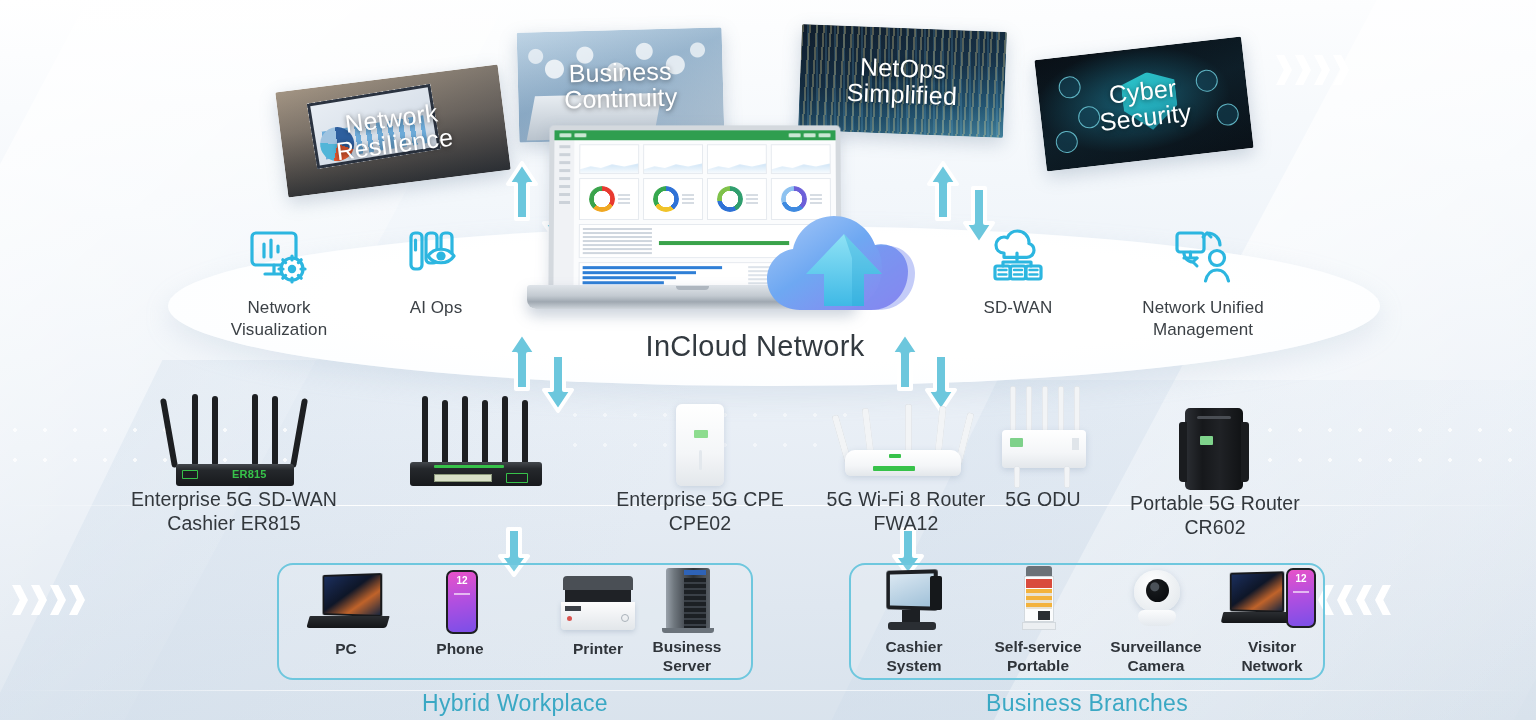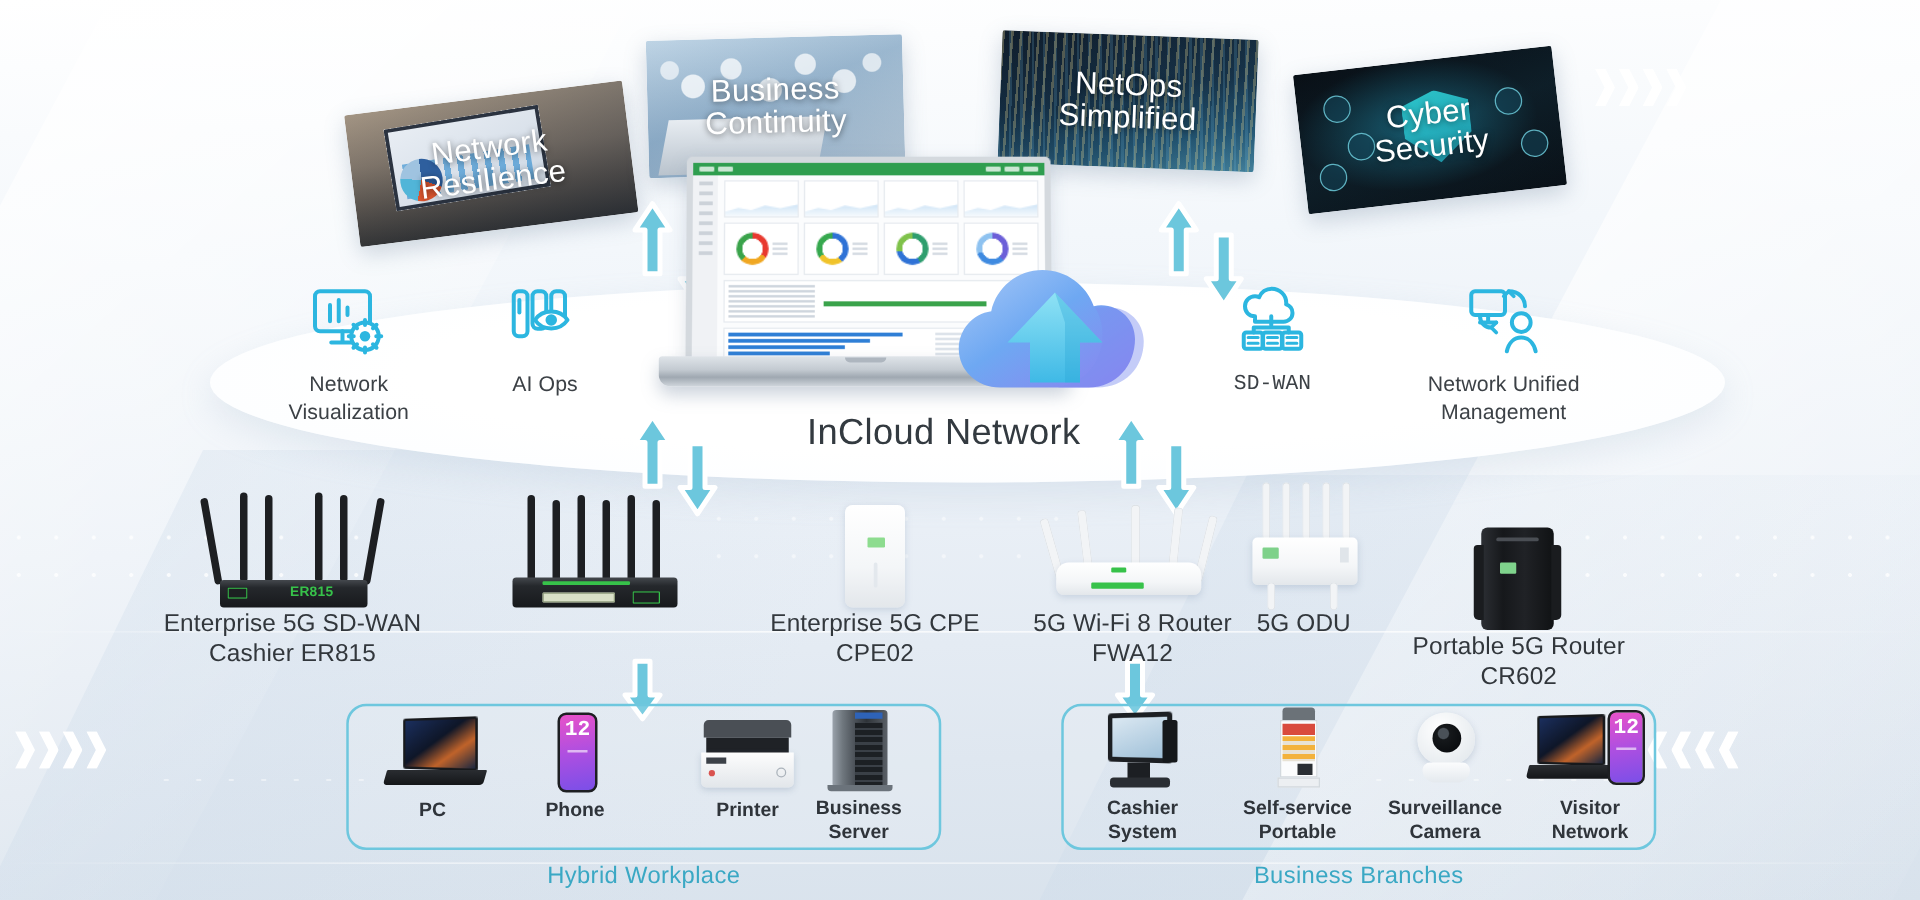--- a/index.html
+++ b/index.html
@@ -264,32 +264,32 @@
   }
   .led-green { position:absolute; background:#37c24a; border-radius:1px; }
   .brand-er { position:absolute; font-size:11px; font-weight:700; letter-spacing:.2px; }
 
   
   .groupbox {
     position:absolute; border:2px solid #6ec7de; border-radius:16px;
     background:rgba(255,255,255,.12);
   }
   .grouptitle {
-    position:absolute; font-size:19px; color:#3aa8c4; letter-spacing:.3px; text-align:center;
+    position:absolute; font-size:23px; color:#3aa8c4; letter-spacing:.3px; text-align:center;
   }
   .endpoint { position:absolute; display:flex; flex-direction:column; align-items:center; gap:4px; }
   .endpoint .eimg { position:relative; }
   .endpoint .elabel { font-size:15.5px; color:#2f343a; text-align:center; line-height:1.2; white-space:pre-line; font-weight:600;}
 
   
   .lap-ep-screen{position:absolute;background:linear-gradient(145deg,#1b2f5e,#0e1628 45%,#c0632a 70%,#1a2740 100%);border:2px solid #17191c;border-radius:2px;}
   .lap-ep-base{position:absolute;background:linear-gradient(180deg,#2a2d31,#141619);border-radius:1px 1px 3px 3px;}
   .phone-ep{position:absolute;border-radius:7px;background:linear-gradient(170deg,#e852c9 0%,#b04fe0 48%,#7b4fe8 100%);border:2px solid #1d1f22;
     display:flex;flex-direction:column;align-items:center;justify-content:flex-start;padding-top:4px;}
-  .phone-ep b{color:#fff;font-size:17px;font-weight:700;line-height:1;font-family:Liberation Mono, monospace;}
+  .phone-ep b{color:#fff;font-size:10px;font-weight:700;line-height:1;}
   .phone-ep u{display:block;width:60%;height:2px;background:rgba(255,255,255,.6);margin-top:7px;text-decoration:none;}
 </style>
 </head>
 <body>
 
 <div id="stage">
 
   <div class="bg-diag" style="left:-120px;top:-60px;width:420px;height:900px;"></div>
   <div class="bg-diag" style="left:1180px;top:-80px;width:520px;height:900px;"></div>
   <div class="bg-band" style="left:60px;top:360px;width:560px;height:420px;opacity:.5;"></div>
@@ -441,21 +441,21 @@
     <div class="ficon">
       <svg viewBox="0 0 64 60" width="64" height="60" fill="none" stroke="#2cb6e0" stroke-width="3.2" stroke-linecap="round" stroke-linejoin="round">
         <path d="M18 25c-5 0-8-3.6-8-8 0-4.4 3.6-8 8-8 1.2 0 2.3.3 3.3.8C23 5.6 27 3 31.5 3c6.3 0 11.5 5 11.5 11.3 0 .4 0 .8-.1 1.2 3 .9 5.1 3.6 5.1 6.8 0 3.9-3.2 7-7.1 7H18z"></path>
         <path d="M31 25v7M17 38v-4h28v4"></path>
         <rect x="9" y="38" width="15" height="13" rx="2"></rect>
         <rect x="24.5" y="38" width="15" height="13" rx="2"></rect>
         <rect x="40" y="38" width="15" height="13" rx="2"></rect>
         <path d="M12.5 42h8M12.5 46.5h8M28 42h8M28 46.5h8M43.5 42h8M43.5 46.5h8" stroke-width="2.4"></path>
       </svg>
     </div>
-    <div class="flabel" style="white-space:pre-line;font-family:Liberation Mono, monospace;">SD-WAN</div>
+    <div class="flabel" style="white-space:pre-line;">SD-WAN</div>
   </div>
 
   <div class="feature" style="left:1108px;top:228px;">
     <div class="ficon">
       <svg viewBox="0 0 64 60" width="64" height="60" fill="none" stroke="#2cb6e0" stroke-width="3.2" stroke-linecap="round" stroke-linejoin="round">
         <rect x="6" y="5" width="27" height="19" rx="3"></rect>
         <path d="M19.5 24v6M13 30h13"></path>
         <path d="M36 5c8 0 13 5.5 13 12"></path>
           <path d="M32 9l4-4 4 4" stroke-width="3"></path>
         <path d="M22 34c-5 0-9-4-9-9"></path>
@@ -654,21 +654,21 @@
       <div class="ant w" style="left:86px;top:0px;width:6px;height:46px;"></div>
       <div class="body-white" style="left:14px;top:44px;width:84px;height:38px;border-radius:4px;"></div>
       <div class="led-green" style="left:22px;top:52px;width:13px;height:9px;background:#7ed18a;"></div>
       <div style="position:absolute;left:84px;top:52px;width:7px;height:12px;background:#e0e5ea;"></div>
       <div class="ant w" style="left:26px;top:80px;width:6px;height:22px;"></div>
       <div class="ant w" style="left:76px;top:80px;width:6px;height:22px;"></div>
     </div>
     <div class="dlabel">5G ODU</div>
   </div>
 
-  <div class="device" style="left:1120px;top:410px;width:190px;">
+  <div class="device" style="left:1120px;top:396px;width:190px;">
     <div class="dimg" style="width:96px;height:96px;">
       <div class="body-dark" style="left:18px;top:12px;width:58px;height:82px;border-radius:5px;background:linear-gradient(90deg,#2c2f34 0%, #16181b 30%, #202226 60%, #101214 100%);"></div>
       <div style="position:absolute;left:12px;top:26px;width:8px;height:60px;background:#1a1c1f;border-radius:3px 0 0 4px;"></div>
       <div style="position:absolute;left:74px;top:26px;width:8px;height:60px;background:#1a1c1f;border-radius:0 3px 4px 0;"></div>
       <div class="led-green" style="left:33px;top:40px;width:13px;height:9px;background:#7fd38c;"></div>
       <div style="position:absolute;left:30px;top:20px;width:34px;height:3px;background:#4a4e54;border-radius:2px;"></div>
     </div>
     <div class="dlabel">Portable 5G Router
 CR602</div>
   </div>

